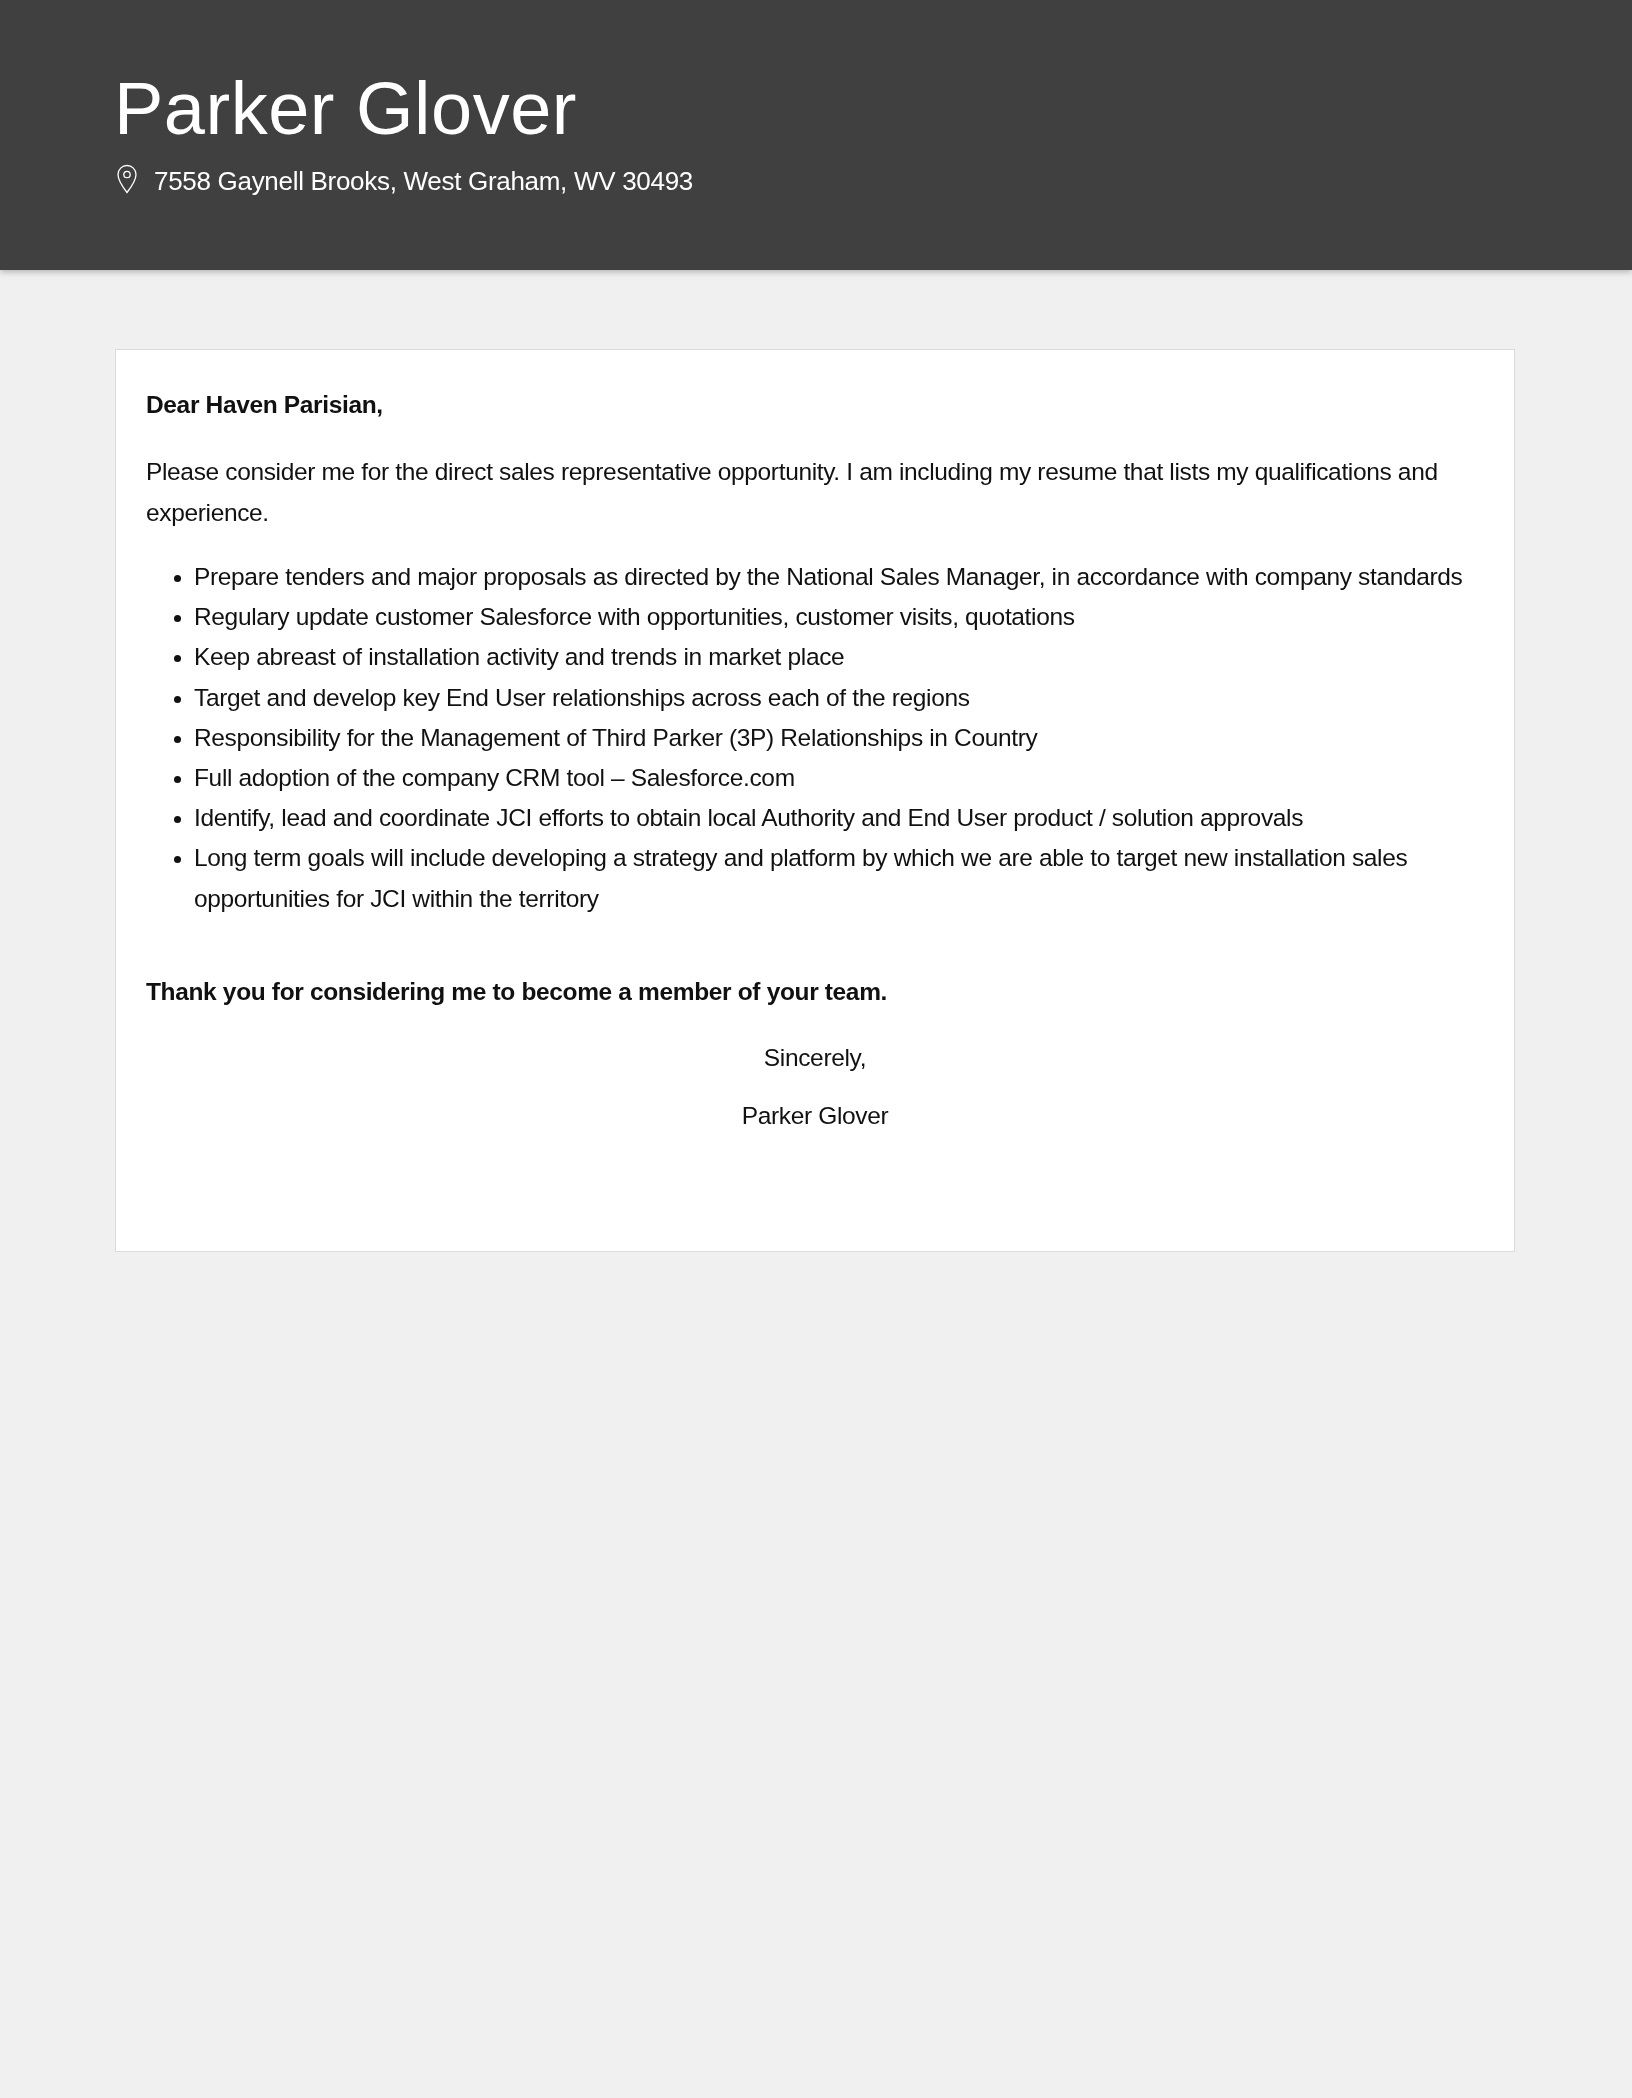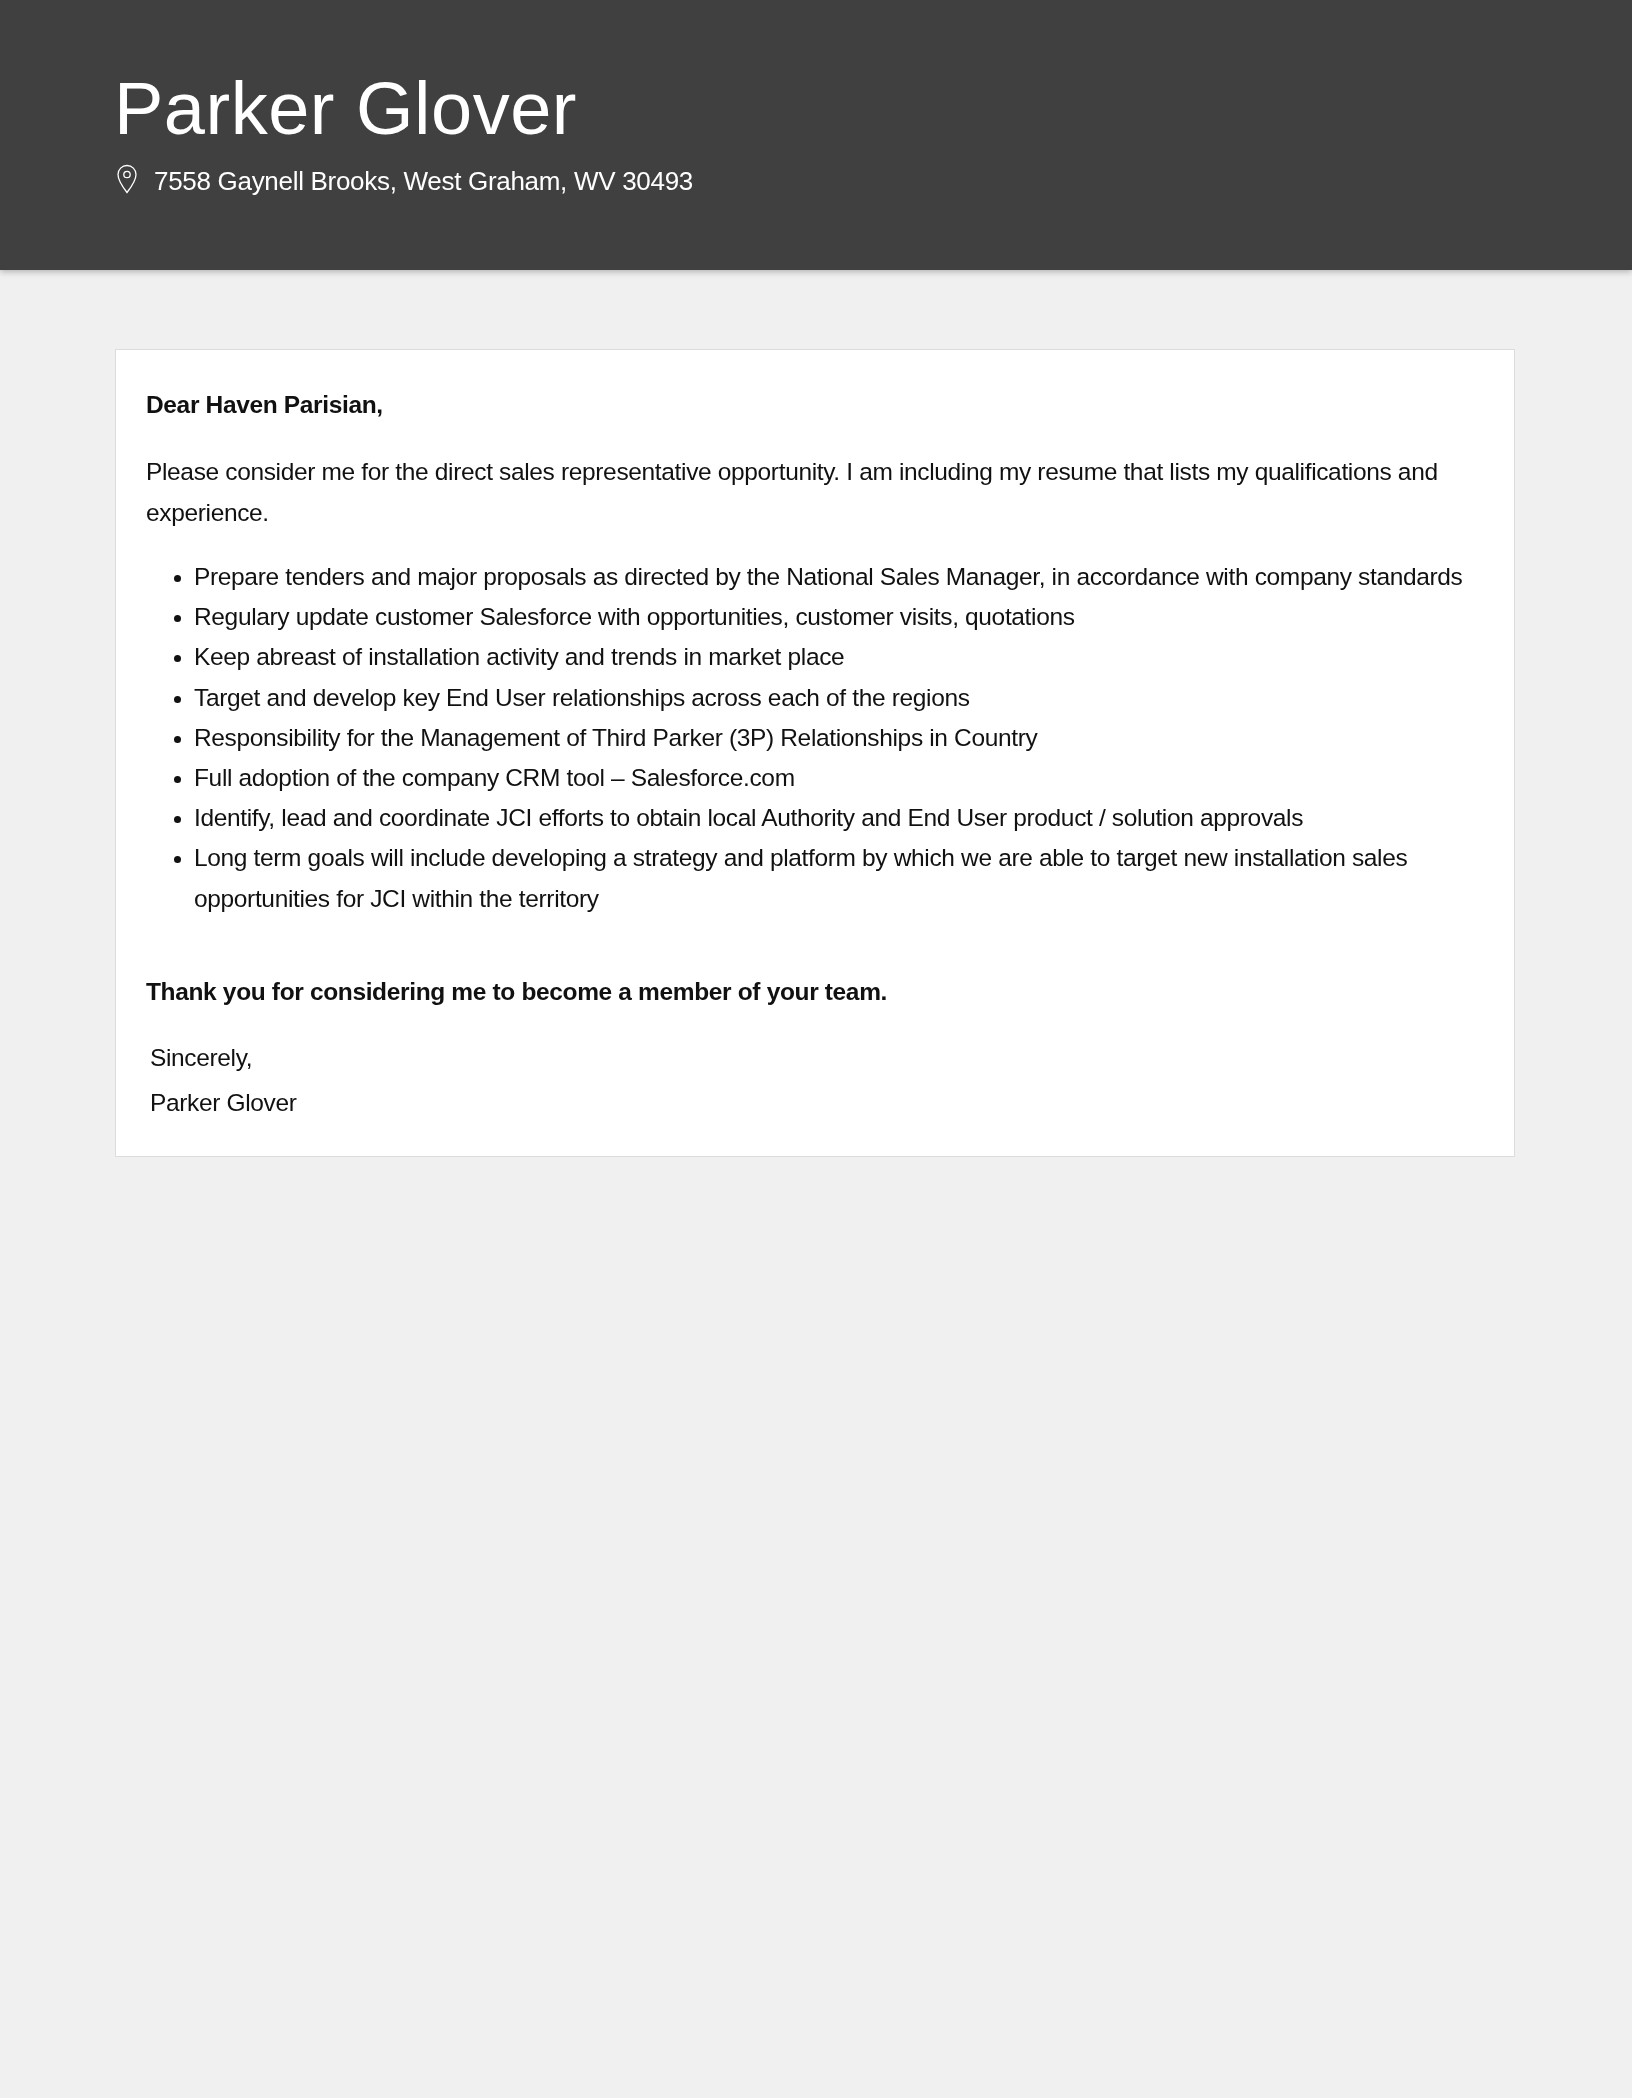--- a/index.html
+++ b/index.html
@@ -53,21 +53,21 @@
     width: 22px;
     height: 30px;
     margin-right: 16px;
     display: inline-block;
   }
   .card {
     position: absolute;
     left: 115px;
     top: 349px;
     width: 1400px;
-    height: 808px;
+    height: 903px;
     background: #ffffff;
     border: 1px solid #dcdcdc;
     box-sizing: border-box;
     padding: 34px 30px 0 30px;
     font-size: 24.5px;
     letter-spacing: -0.35px;
     line-height: 41px;
   }
   .greeting {
     margin: 0 0 26px 0;
@@ -89,22 +89,23 @@
   }
   .list li::marker {
     font-size: 22px;
   }
   .thanks {
     margin: 52px 0 25px 0;
     font-weight: bold;
     line-height: 41px;
   }
   .closing {
-    margin: 4px;
+    margin: 17px;
     line-height: 41px;
+    text-align: center;
   }
 </style>
 </head>
 <body>
 
 <header class="header">
   <h1 class="header-name">Parker Glover</h1>
   <div class="header-address">
     <span class="pin-icon">
       <svg width="22" height="30" viewBox="0 0 22 30" fill="none" stroke="#ffffff" stroke-width="1.3">

